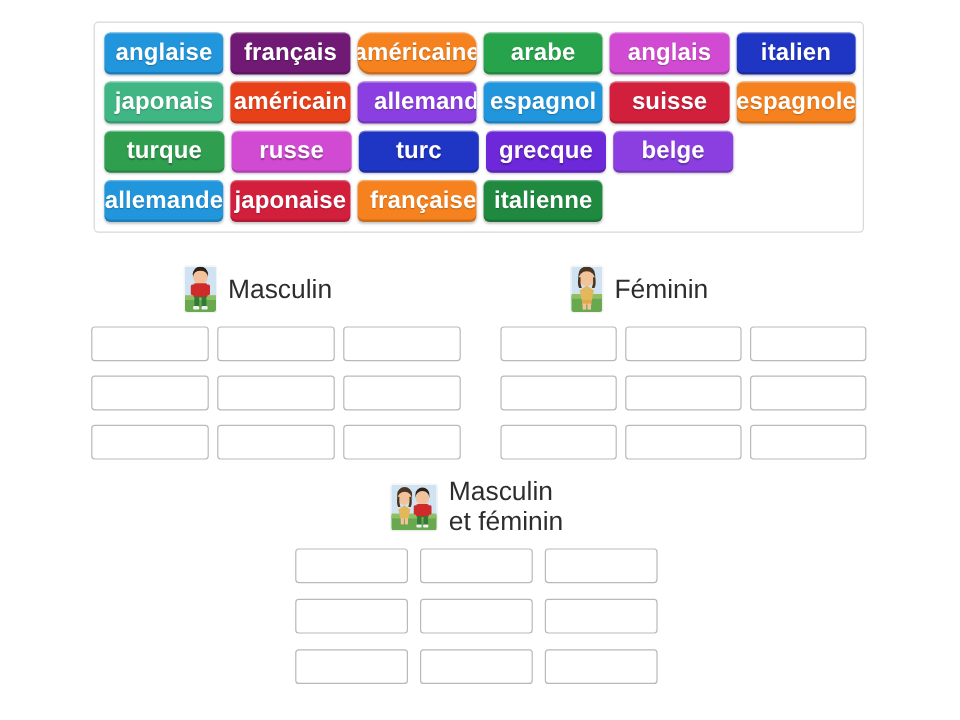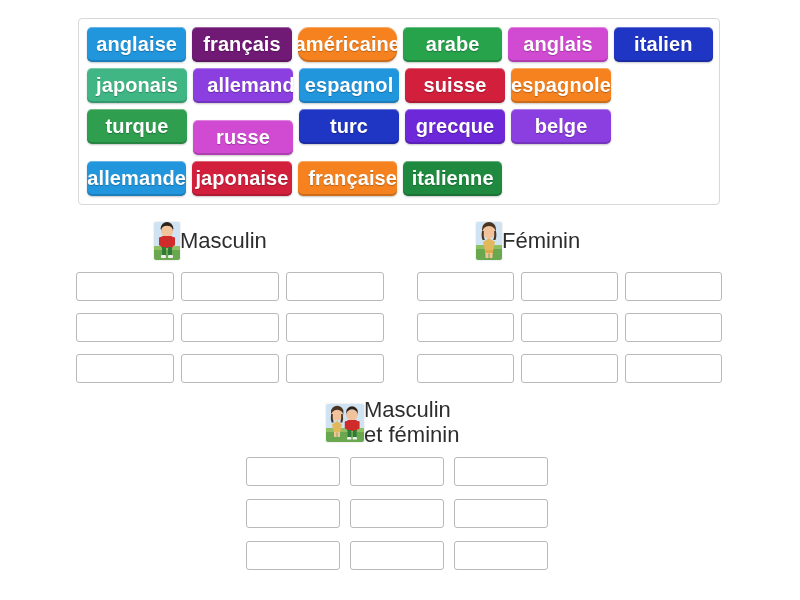--- a/index.html
+++ b/index.html
@@ -63,20 +63,21 @@
   .tile.empty {
     background: transparent !important;
     box-shadow: none;
     cursor: default;
   }
 
   
   .cat-header {
     display: flex;
     align-items: center;
+    gap: 10px;
   }
 
   .cat-label {
     font-size: 22px;
     color: #2d2d2d;
     font-weight: normal;
     line-height: 1.12;
     white-space: pre-line;
   }
 
@@ -142,38 +143,41 @@
           <span>anglais</span>
         </div>
       <div class="tile" style="background: rgb(31, 53, 196);">
           <span>italien</span>
         </div>
     </div>
     <div class="bank-row">
       <div class="tile" style="background: rgb(63, 182, 132);">
           <span>japonais</span>
         </div>
+      <div class="tile" style="background: rgb(232, 65, 26);">
+          <span>américain</span>
+        </div>
       <div class="tile" style="background: rgb(139, 63, 224); padding-left: 16px;">
           <span>allemand</span>
         </div>
       <div class="tile" style="background: rgb(33, 150, 221);">
           <span>espagnol</span>
         </div>
       <div class="tile" style="background: rgb(210, 31, 60);">
           <span>suisse</span>
         </div>
       <div class="tile" style="background: rgb(245, 130, 31);">
           <span>espagnole</span>
         </div>
     </div>
     <div class="bank-row">
       <div class="tile" style="background: rgb(47, 158, 79);">
           <span>turque</span>
         </div>
-      <div class="tile" style="background: rgb(209, 74, 210); margin-top: 11px;">
+      <div class="tile" style="background: rgb(209, 74, 210);">
           <span>russe</span>
         </div>
       <div class="tile" style="background: rgb(31, 53, 196);">
           <span>turc</span>
         </div>
       <div class="tile" style="background: #6d28d9;">
           <span>grecque</span>
         </div>
       <div class="tile" style="background: rgb(139, 63, 224);">
           <span>belge</span>

